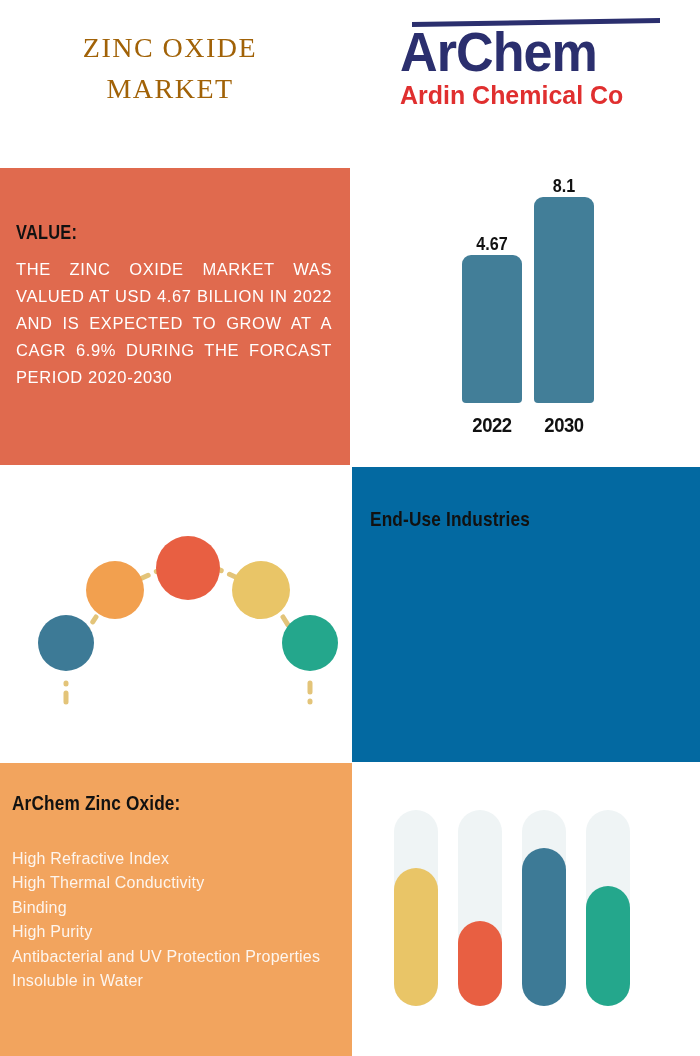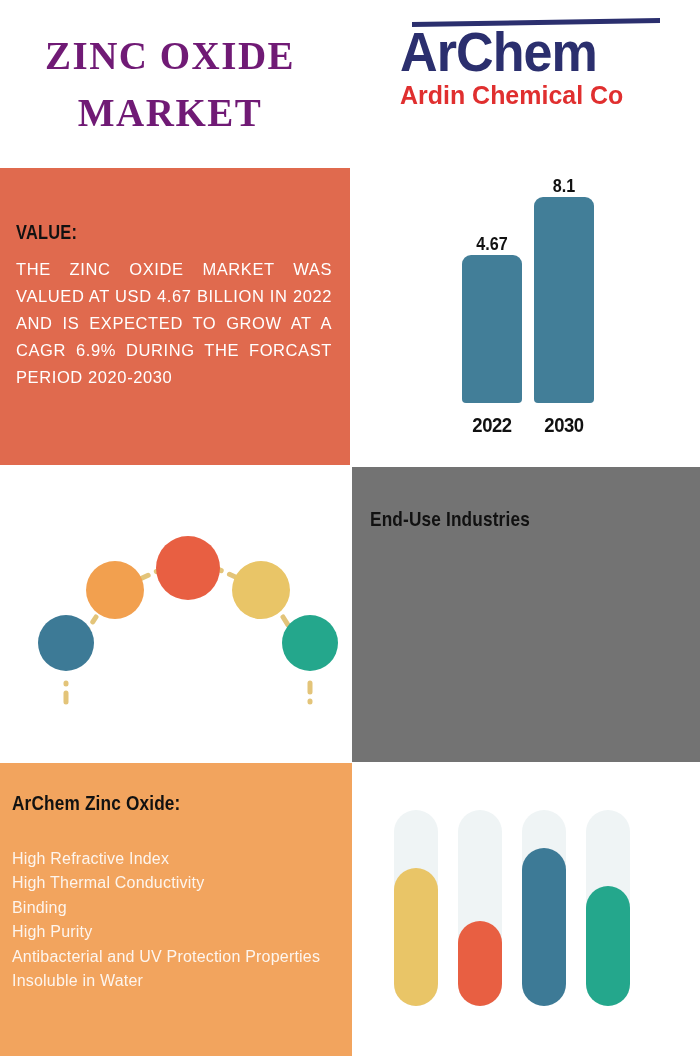--- a/index.html
+++ b/index.html
@@ -29,24 +29,24 @@
   }
 
   .title-block {
     position: absolute;
     left: 10px; top: 28px;
     width: 320px;
     text-align: center;
   }
   .title-line {
     font-family: "Liberation Serif", serif;
-    font-weight: bold;
-    font-size: 39px;
+    font-weight: normal;
+    font-size: 28px;
     letter-spacing: 1.5px;
-    color: #701a75;
+    color: #a16207;
     line-height: 1.45;
   }
 
   .logo-block {
     position: absolute;
     left: 400px; top: 20px;
     width: 262px;
   }
   .logo-rule {
     width: 248px;
@@ -95,21 +95,21 @@
   .panel-circles {
     position: absolute;
     left: 0; top: 467px;
     width: 350px; height: 295px;
     background: #ffffff;
   }
   .panel-industries {
     position: absolute;
     left: 352px; top: 467px;
     width: 348px; height: 295px;
-    background: #737373;
+    background: #0369a1;
     padding: 40px 18px 0 18px;
   }
   .panel-properties {
     position: absolute;
     left: 0; top: 763px;
     width: 352px; height: 293px;
     background: #f2a45e;
     padding: 28px 0 0 12px;
   }
   .panel-pills {

